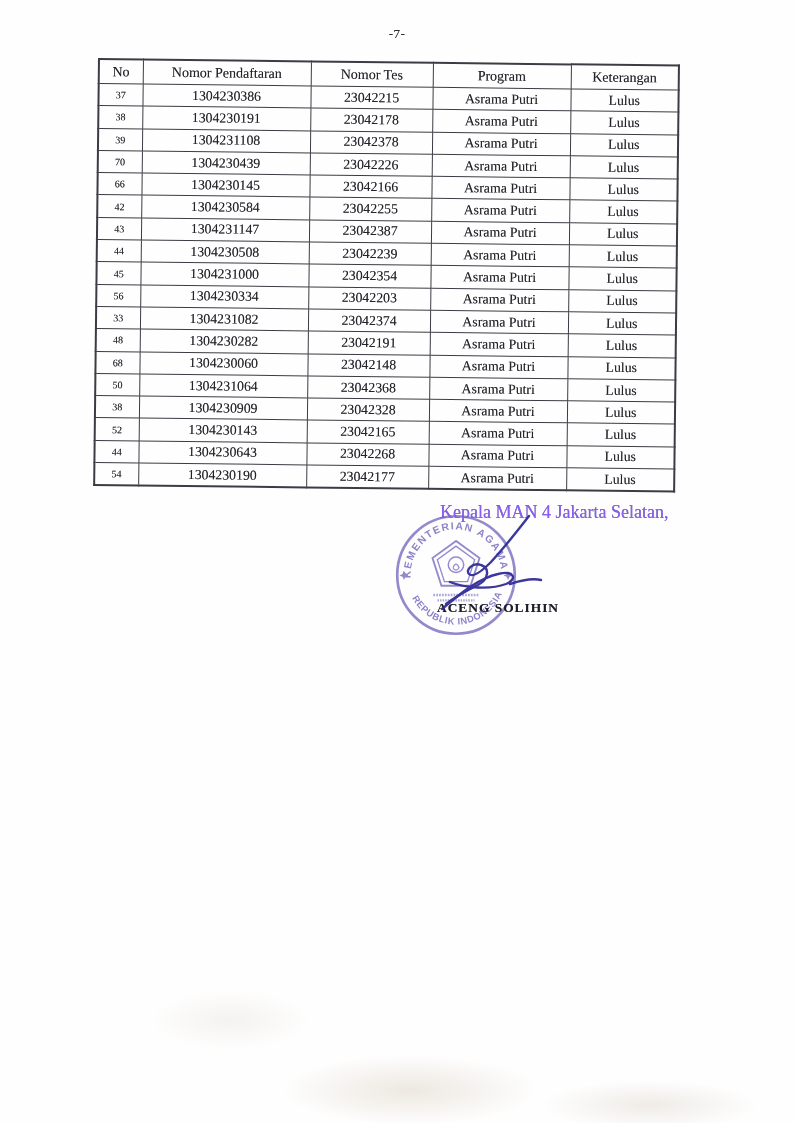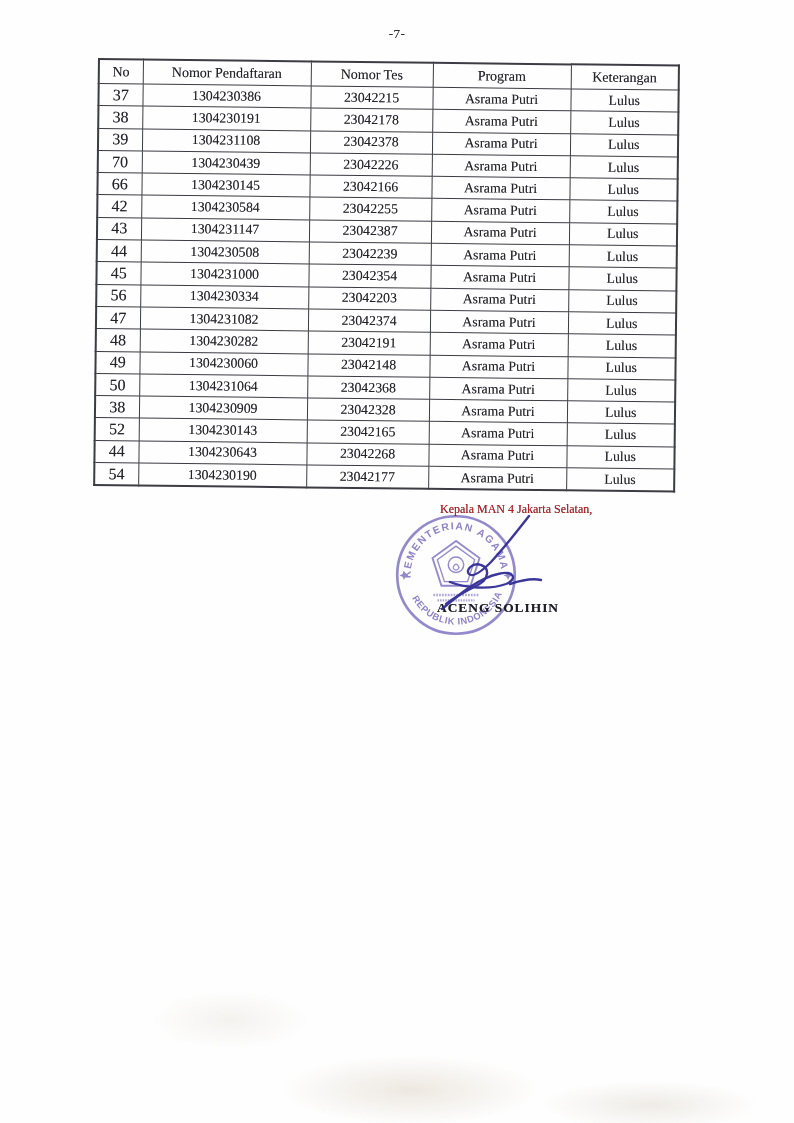--- a/index.html
+++ b/index.html
@@ -25,24 +25,24 @@
   }
   table,th,td{border:1px solid #3c3c44;}
   table{border-width:2px;}
   th{height:23px;font-weight:normal;font-size:14px;padding:0;text-align:center;}
   td{height:21.3px;padding:0;text-align:center;}
   col.c-no{width:44px;}
   col.c-pend{width:168px;}
   col.c-tes{width:122px;}
   col.c-prog{width:138px;}
   col.c-ket{width:108px;}
-  tbody td:first-child{font-size:16px;}
+  tbody td:first-child{font-size:10px;}
   .sig-title{
     position:absolute;left:440px;top:502px;
-    font-size:12px;color:#b91c1c;z-index:4;
+    font-size:18px;color:#8b5cf6;z-index:4;
     text-shadow:0 0 0.5px rgba(30,30,45,.6);
     white-space:nowrap;
   }
   .sig-name{
     position:absolute;left:437px;top:600px;
     font-size:13.4px;font-weight:bold;letter-spacing:1px;
     color:#1e1e28;z-index:4;
     text-shadow:0 0 0.5px rgba(30,30,45,.6);
     white-space:nowrap;
   }
@@ -150,35 +150,35 @@
           <td>Lulus</td>
         </tr>
         <tr>
           <td>56</td>
           <td>1304230334</td>
           <td>23042203</td>
           <td>Asrama Putri</td>
           <td>Lulus</td>
         </tr>
         <tr>
-          <td>47</td>
+          <td>33</td>
           <td>1304231082</td>
           <td>23042374</td>
           <td>Asrama Putri</td>
           <td>Lulus</td>
         </tr>
         <tr>
           <td>48</td>
           <td>1304230282</td>
           <td>23042191</td>
           <td>Asrama Putri</td>
           <td>Lulus</td>
         </tr>
         <tr>
-          <td>49</td>
+          <td>68</td>
           <td>1304230060</td>
           <td>23042148</td>
           <td>Asrama Putri</td>
           <td>Lulus</td>
         </tr>
         <tr>
           <td>50</td>
           <td>1304231064</td>
           <td>23042368</td>
           <td>Asrama Putri</td>

